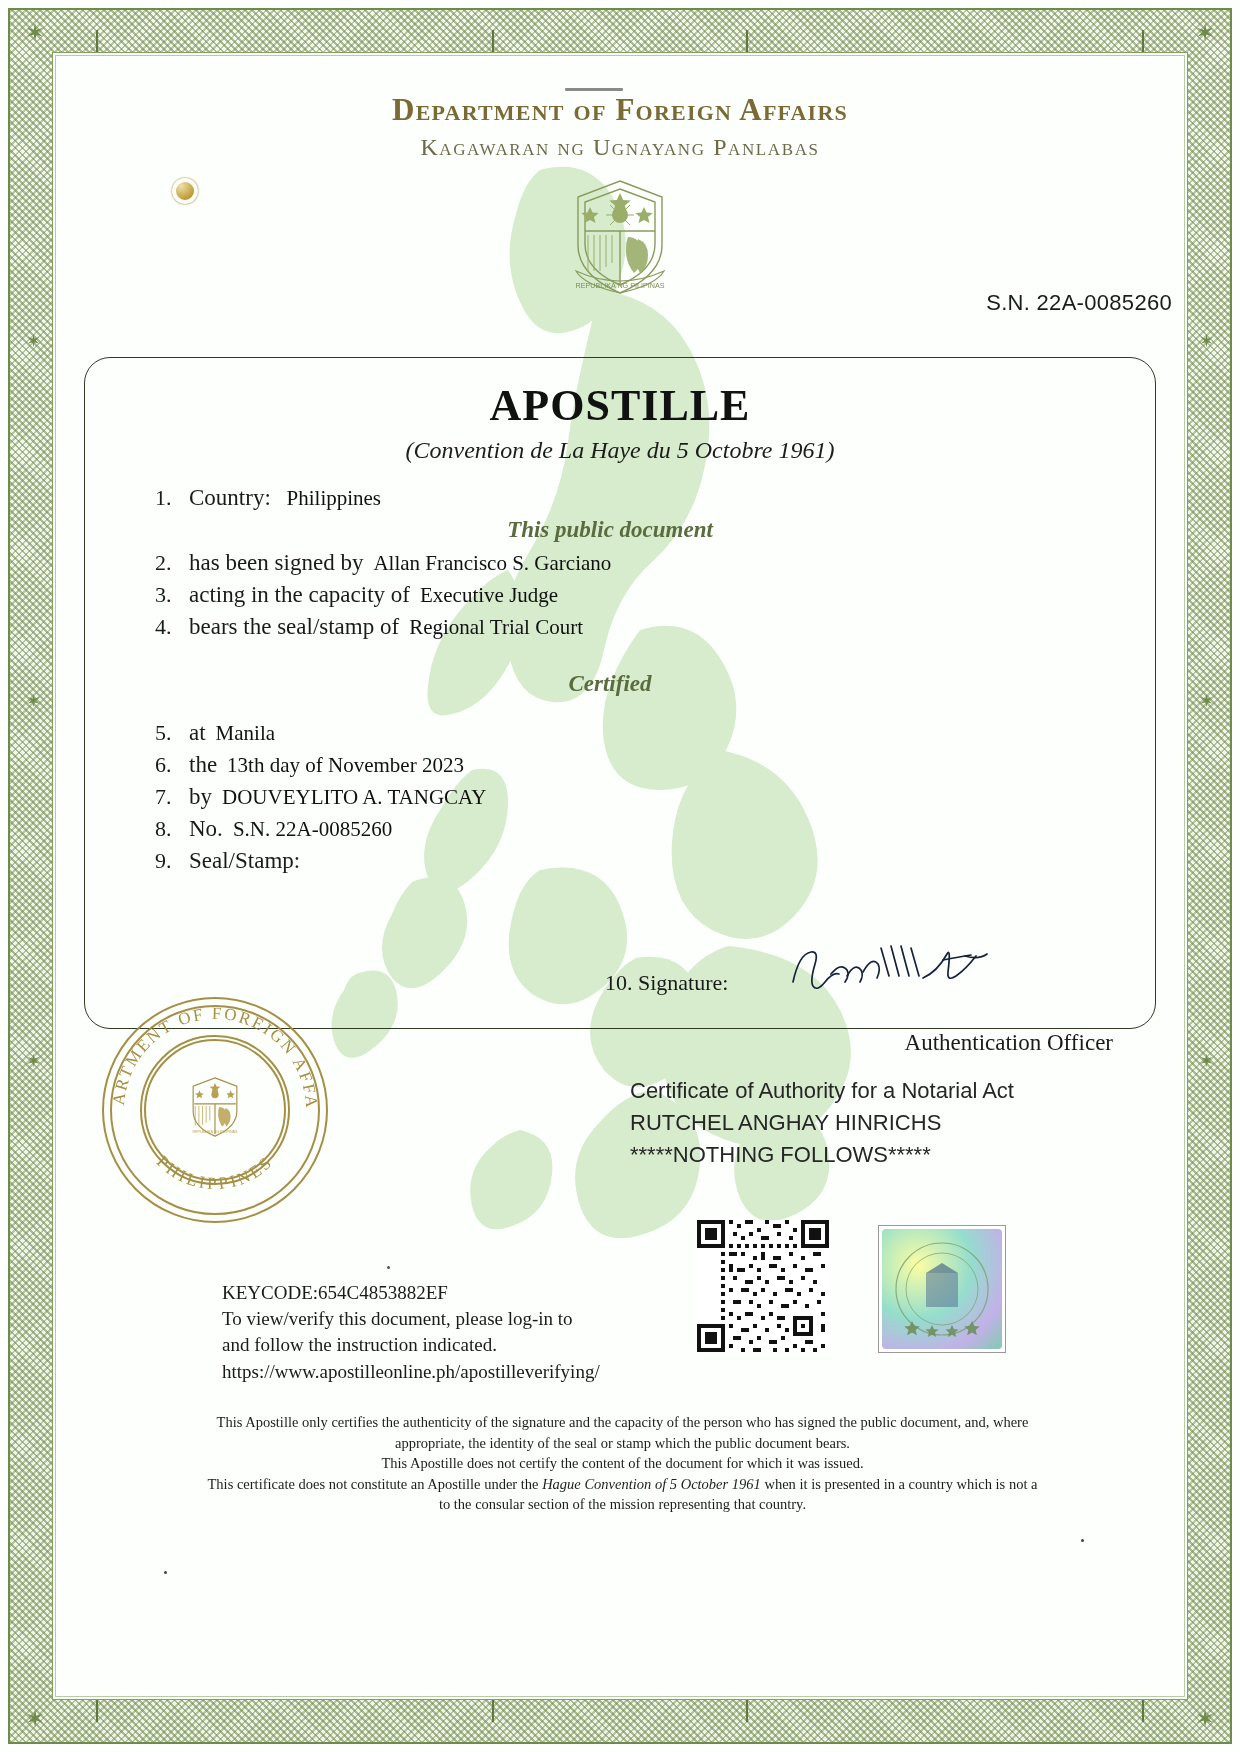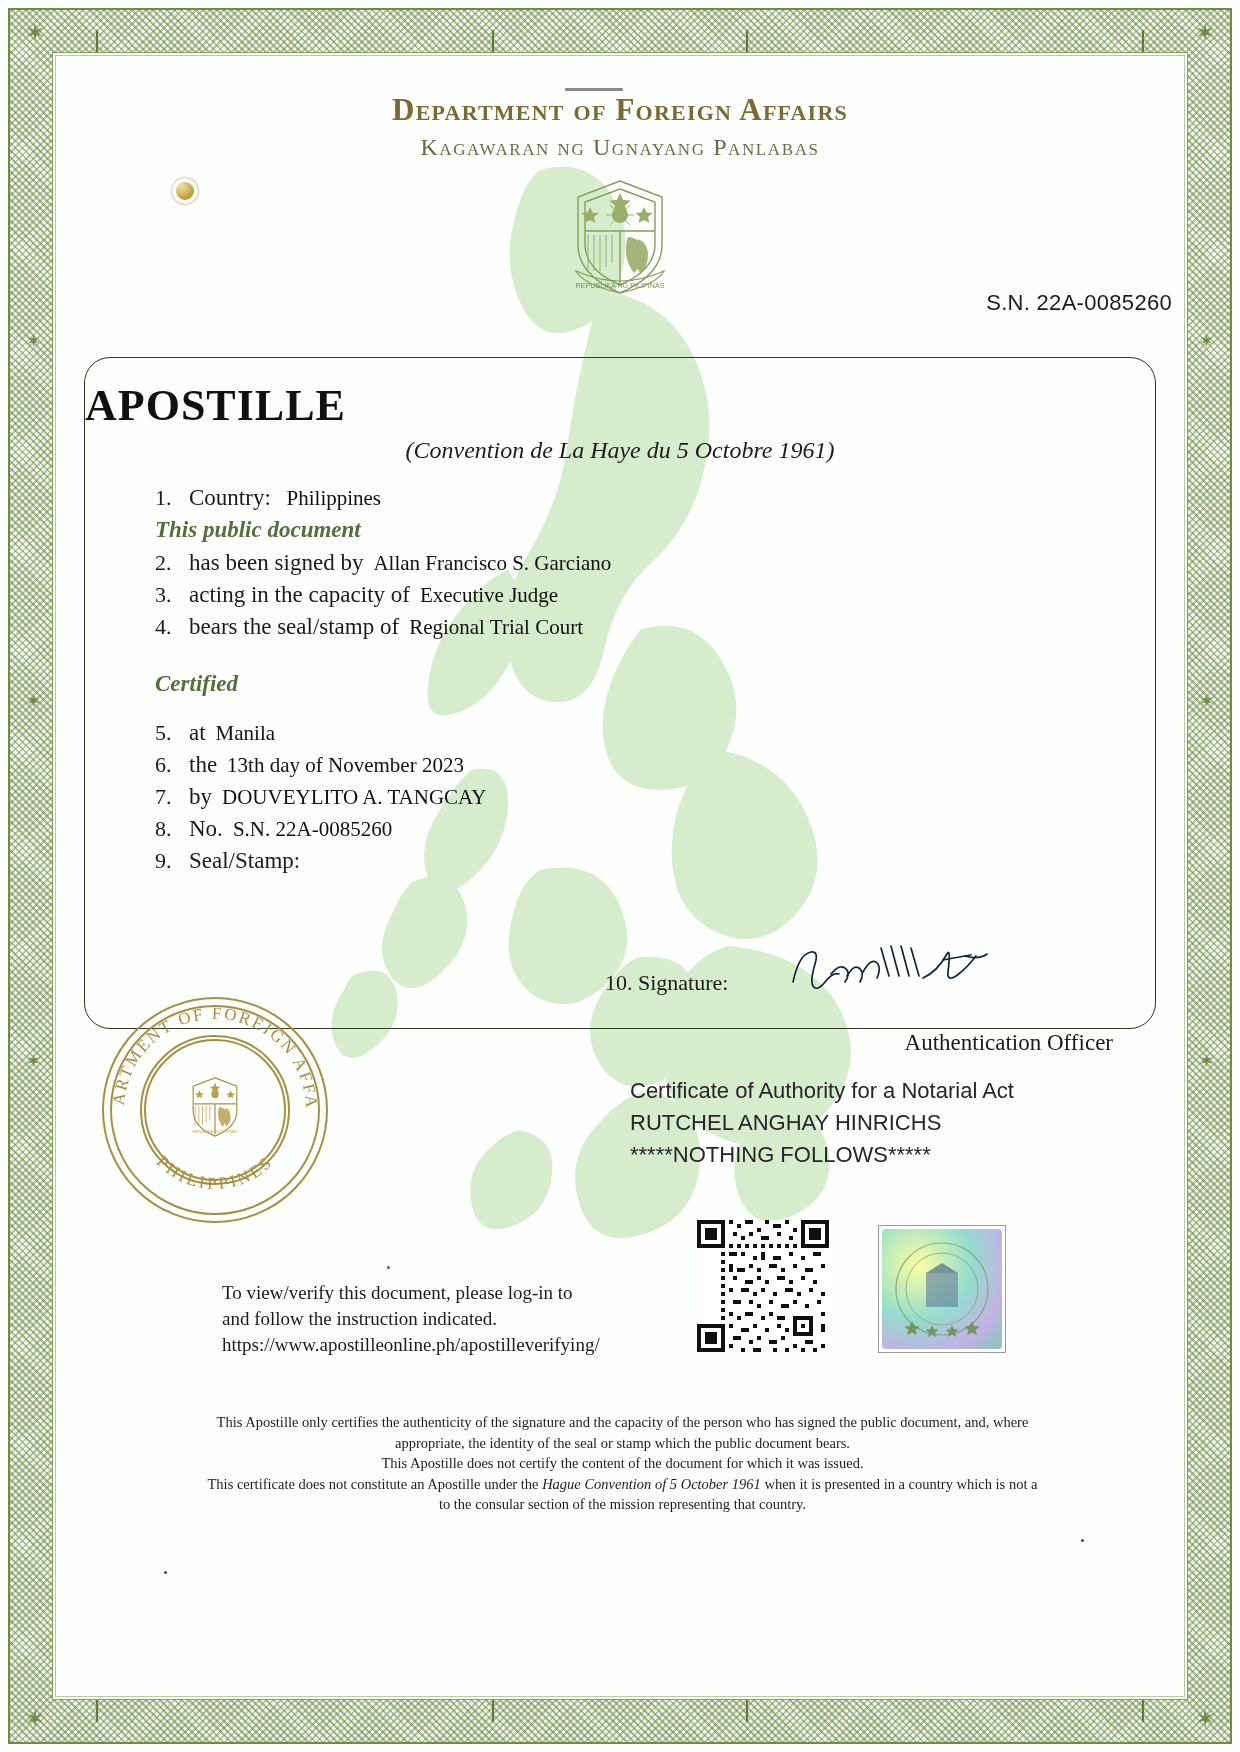--- a/index.html
+++ b/index.html
@@ -143,20 +143,21 @@
   .apostille-box {
     position: absolute;
     left: 24px;
     top: 297px;
     right: 24px;
     height: 670px;
     border: 1.5px solid #2f3a24;
     border-radius: 26px;
   }
   .ap-title {
+    text-align: center;
     font-size: 44px;
     font-weight: bold;
     letter-spacing: 1px;
     margin-top: 22px;
     color: #111;
   }
   .ap-sub {
     text-align: center;
     font-style: italic;
     font-size: 24px;
@@ -179,21 +180,21 @@
     flex: none;
     font-size: 22px;
   }
   .lbl { white-space: pre; }
   .val {
     font-size: 21px;
     margin-left: 10px;
     color: #111;
   }
   .centered-em {
-    text-align: left;
+    text-align: center;
     font-style: italic;
     font-weight: bold;
     font-size: 23px;
     color: #5a6b3e;
     margin: 6px 0 10px 0;
     padding-right: 90px;
   }
   .centered-em.certified {
     margin-top: 34px;
     margin-bottom: 26px;
@@ -525,20 +526,21 @@
       </g>
     </svg>
 
     <div class="notarial">
       <div>Certificate of Authority for a Notarial Act</div>
       <div>RUTCHEL ANGHAY HINRICHS</div>
       <div>*****NOTHING FOLLOWS*****</div>
     </div>
 
     <div class="keycode">
+      <div>KEYCODE:654C4853882EF</div>
       <div>To view/verify this document, please log-in to</div>
       <div>and follow the instruction indicated.</div>
       <div>https://www.apostilleonline.ph/apostilleverifying/</div>
     </div>
 
     <svg class="qr" viewBox="0 0 33 33" shape-rendering="crispEdges">
       <rect width="33" height="33" fill="#ffffff"></rect>
       <g fill="#111111">
 
         <rect x="0" y="0" width="7" height="1"></rect>

